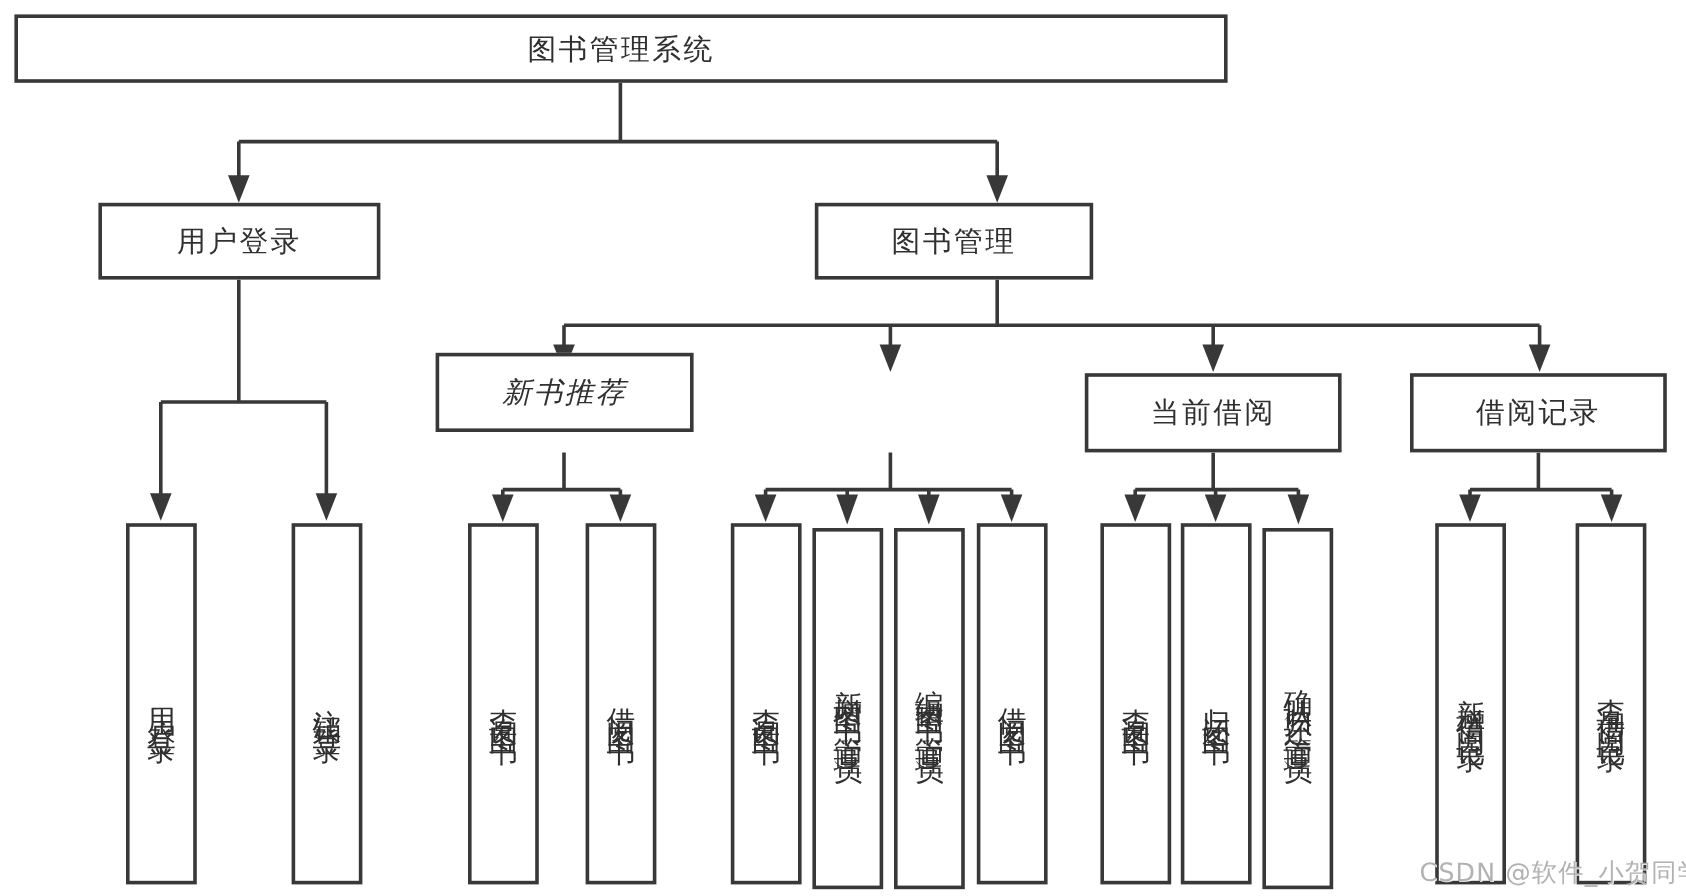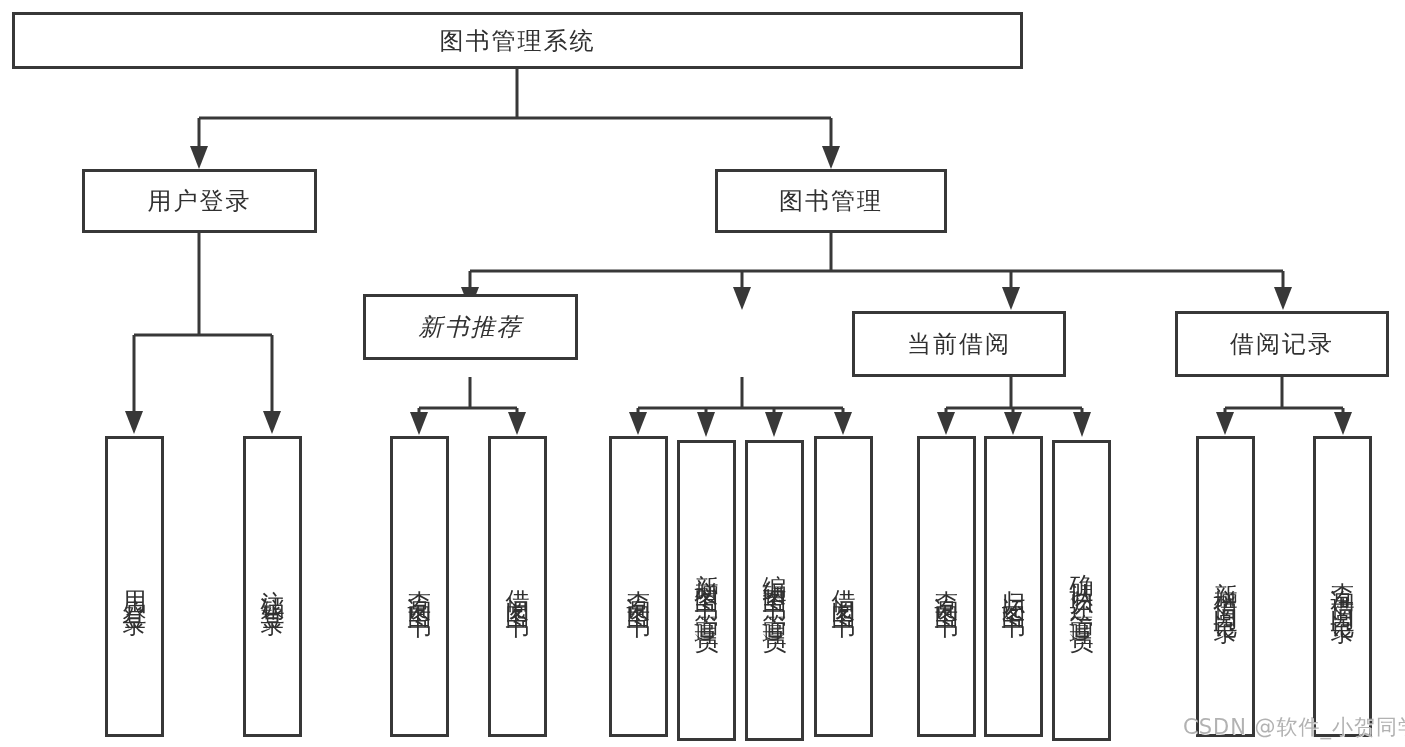--- a/index.html
+++ b/index.html
@@ -113,28 +113,28 @@
     </g>
   </svg>
 
   <div class="box" style="left:12px;top:12px;width:1011px;height:57px;">
     <span>图书管理系统</span>
   </div>
 
   <div class="box" style="left:82px;top:169px;width:235px;height:64px;">
     <span>用户登录</span>
   </div>
-  <div class="box" style="left:715px;top:169px;width:232px;height:64px;">
+  <div class="box" style="left:679px;top:169px;width:232px;height:64px;">
     <span>图书管理</span>
   </div>
 
   <div class="box" style="left:363px;top:294px;width:215px;height:66px;font-style:italic;">
     <span>新书推荐</span>
   </div>
-  <div class="box" style="left:852px;top:311px;width:214px;height:66px;text-align:right;">
+  <div class="box" style="left:904px;top:311px;width:214px;height:66px;text-align:right;">
     <span>当前借阅</span>
   </div>
   <div class="box" style="left:1175px;top:311px;width:214px;height:66px;">
     <span>借阅记录</span>
   </div>
 
   <div class="vbox" style="left:105px;top:436px;height:301px;">
     <span class="vtext">用户登录</span>
   </div>
   <div class="vbox" style="left:243px;top:436px;height:301px;">

